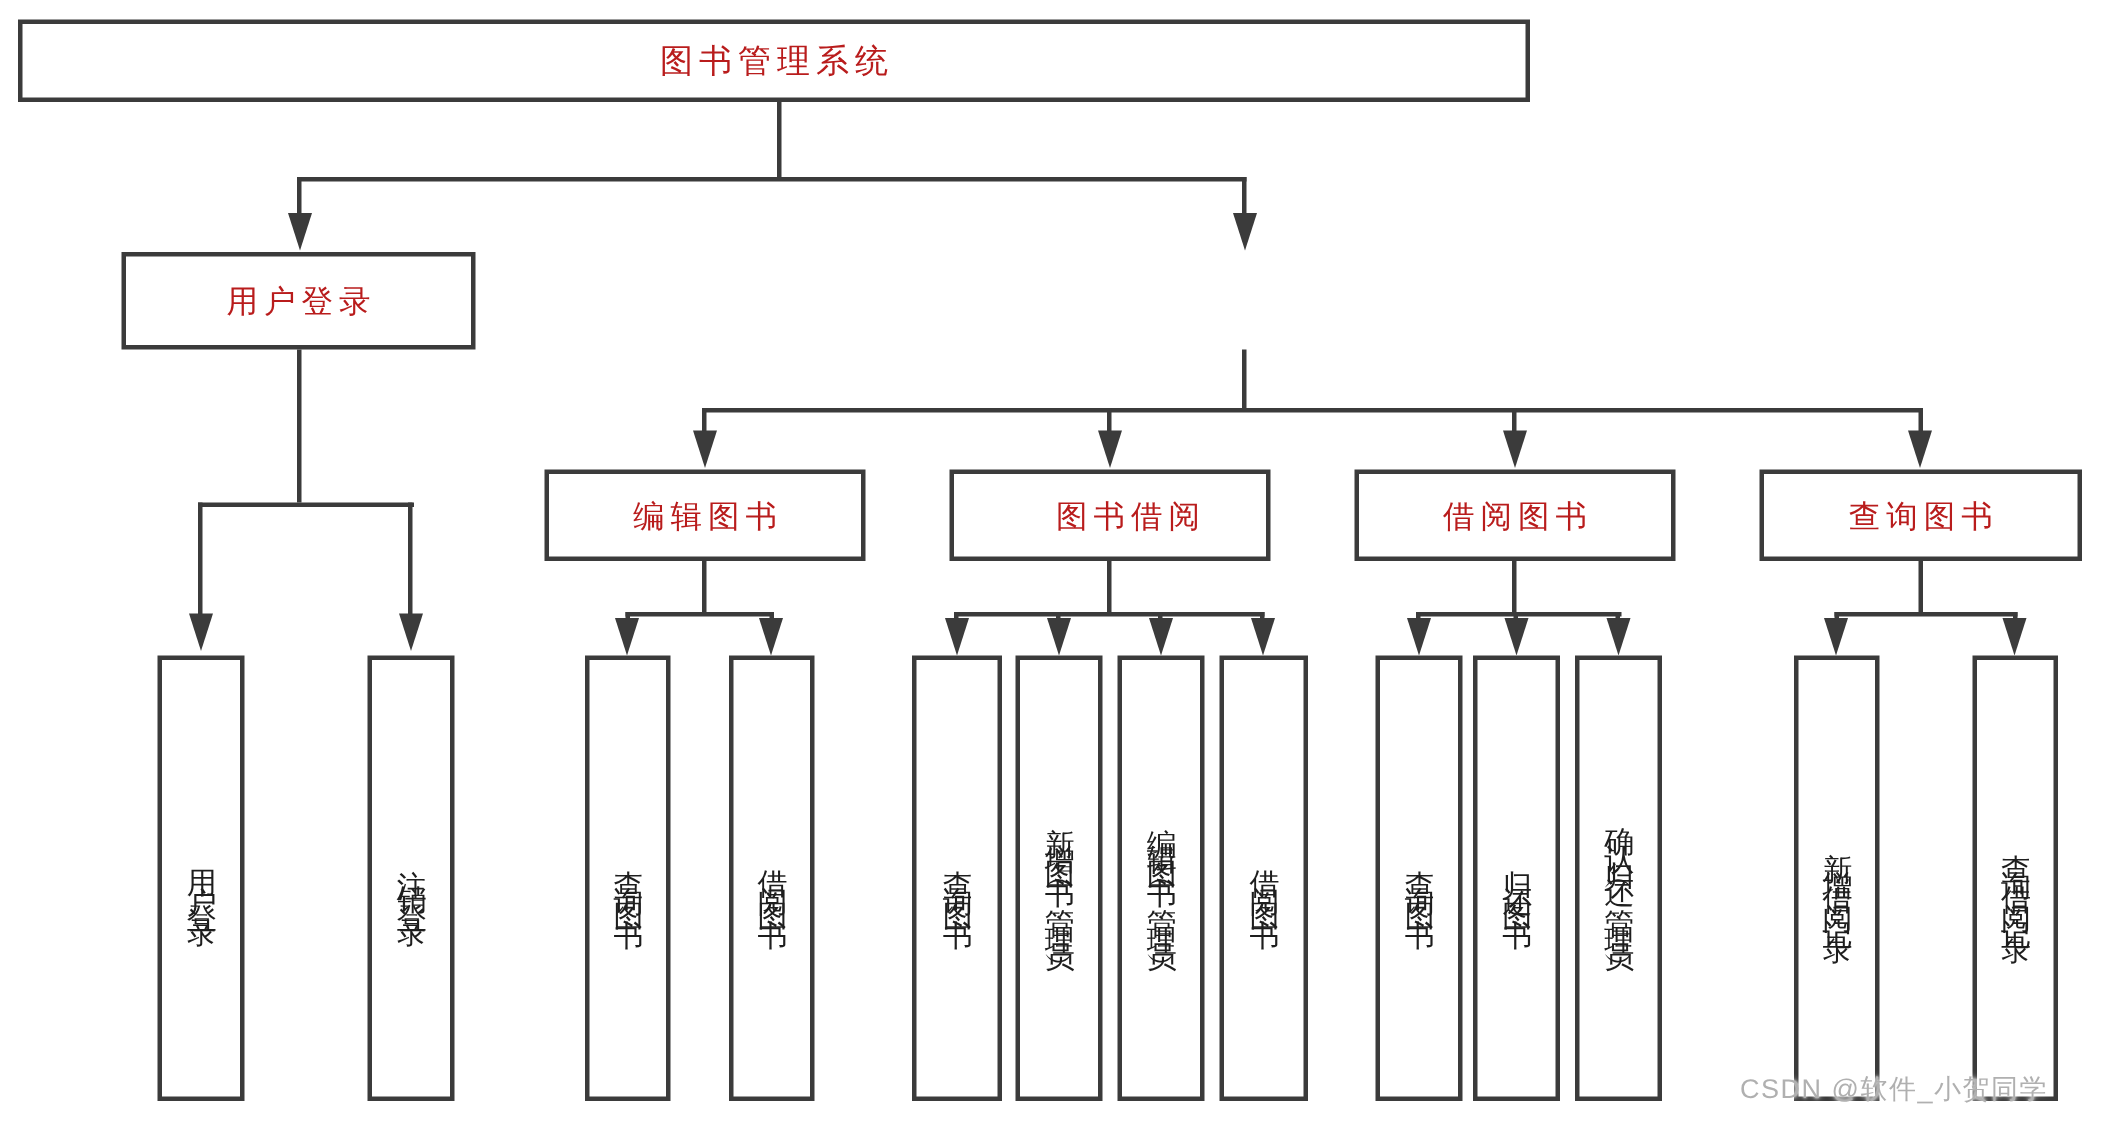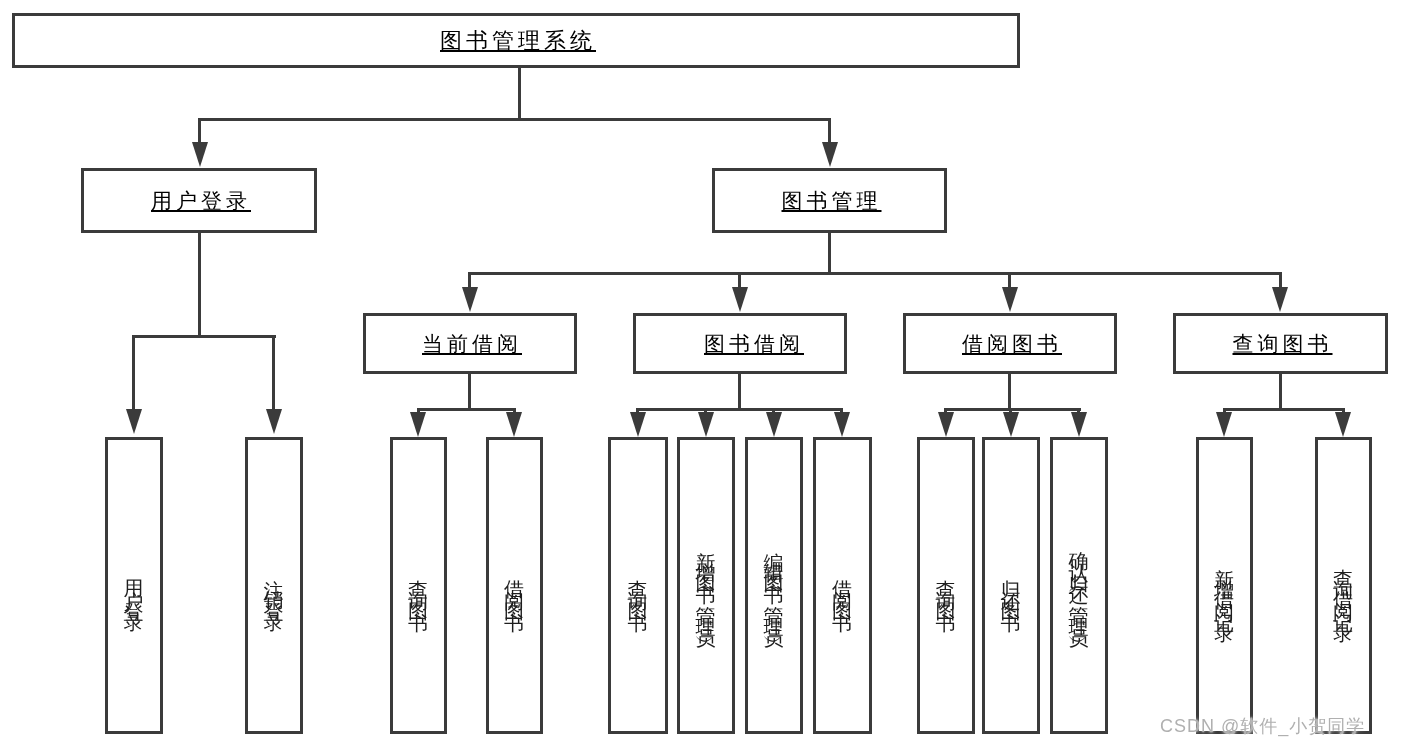--- a/index.html
+++ b/index.html
@@ -7,22 +7,22 @@
     position:relative; width:1405px; height:747px;
     background:#ffffff; overflow:hidden;
     font-family:"Liberation Sans", sans-serif;
   }
   .box {
     position:absolute; box-sizing:border-box;
     background:#ffffff; border:3px solid #3b3b3b;
     display:flex; align-items:center; justify-content:center;
   }
   .hlabel {
-    color:#000000; font-size:21px; letter-spacing:4px;
-    white-space:nowrap; text-indent:4px;text-decoration:underline;
+    color:#b91c1c; font-size:21px; letter-spacing:4px;
+    white-space:nowrap; text-indent:4px;
   }
   .root-label { font-size:22px; }
   .leaf .vlabel {
     writing-mode:vertical-rl; text-orientation:mixed;
     color:#1e1e1e; font-size:20px; letter-spacing:11px;
     line-height:1.1; white-space:nowrap;
   }
   .line { position:absolute; background:#3b3b3b; }
   .arrowhead {
     position:absolute; width:0; height:0;
@@ -49,44 +49,41 @@
   <div class="line" style="left:518px; top:68px; width:3px; height:50px;"></div>
   <div class="line" style="left:198px; top:118px; width:633px; height:3px;"></div>
   <div class="line" style="left:198px; top:118px; width:3px; height:25px;"></div>
   <div class="arrowhead" style="left:192px; top:142px;"></div>
   <div class="line" style="left:828px; top:118px; width:3px; height:25px;"></div>
   <div class="arrowhead" style="left:822px; top:142px;"></div>
 
   <div class="box" style="left:81px; top:168px; width:236px; height:65px;">
     <span class="hlabel">用户登录</span>
   </div>
-  <div class="box" style="left:712px; top:168px; width:235px; height:65px;">
-    <span class="hlabel">图书管理</span>
-  </div>
 
   <div class="line" style="left:198px; top:233px; width:3px; height:102px;"></div>
   <div class="line" style="left:132px; top:335px; width:144px; height:3px;"></div>
   <div class="line" style="left:132px; top:335px; width:3px; height:75px;"></div>
   <div class="arrowhead" style="left:126px; top:409px;"></div>
   <div class="line" style="left:272px; top:335px; width:3px; height:75px;"></div>
   <div class="arrowhead" style="left:266px; top:409px;"></div>
 
   <div class="line" style="left:828px; top:233px; width:3px; height:39px;"></div>
   <div class="line" style="left:468px; top:272px; width:814px; height:3px;"></div>
   <div class="line" style="left:468px; top:272px; width:3px; height:16px;"></div>
   <div class="arrowhead" style="left:462px; top:287px;"></div>
   <div class="line" style="left:738px; top:272px; width:3px; height:16px;"></div>
   <div class="arrowhead" style="left:732px; top:287px;"></div>
   <div class="line" style="left:1008px; top:272px; width:3px; height:16px;"></div>
   <div class="arrowhead" style="left:1002px; top:287px;"></div>
   <div class="line" style="left:1279px; top:272px; width:3px; height:16px;"></div>
   <div class="arrowhead" style="left:1272px; top:287px;"></div>
 
   <div class="box" style="left:363px; top:313px; width:214px; height:61px;">
-    <span class="hlabel">当前借阅</span>
+    <span class="hlabel">编辑图书</span>
   </div>
   <div class="box" style="left:633px; top:313px; width:214px; height:61px;padding-left:24px;">
     <span class="hlabel">图书借阅</span>
   </div>
   <div class="box" style="left:903px; top:313px; width:214px; height:61px;">
     <span class="hlabel">借阅图书</span>
   </div>
   <div class="box" style="left:1173px; top:313px; width:215px; height:61px;">
     <span class="hlabel">查询图书</span>
   </div>

